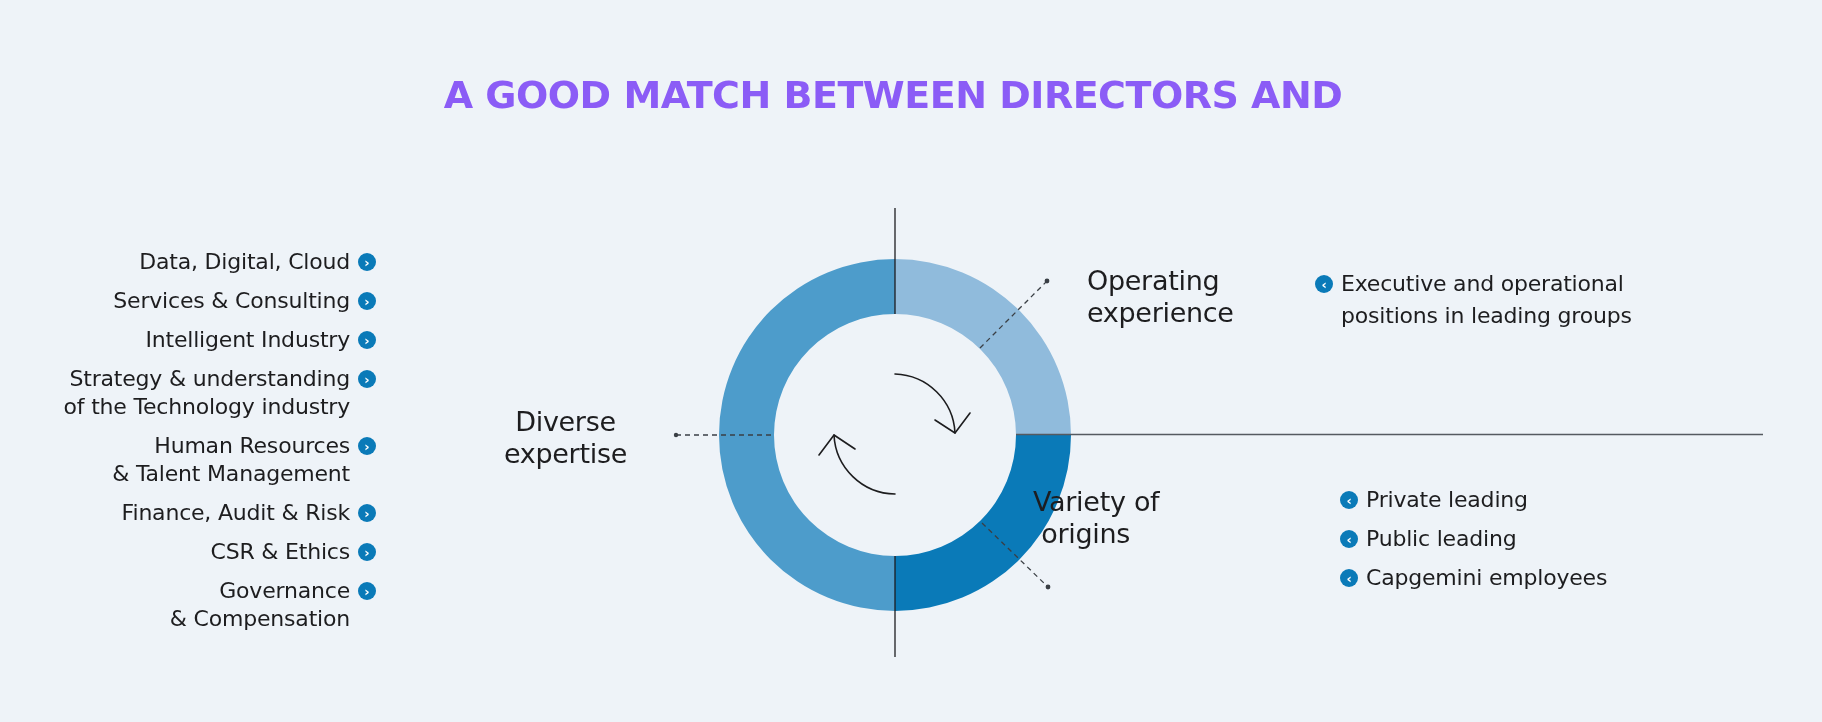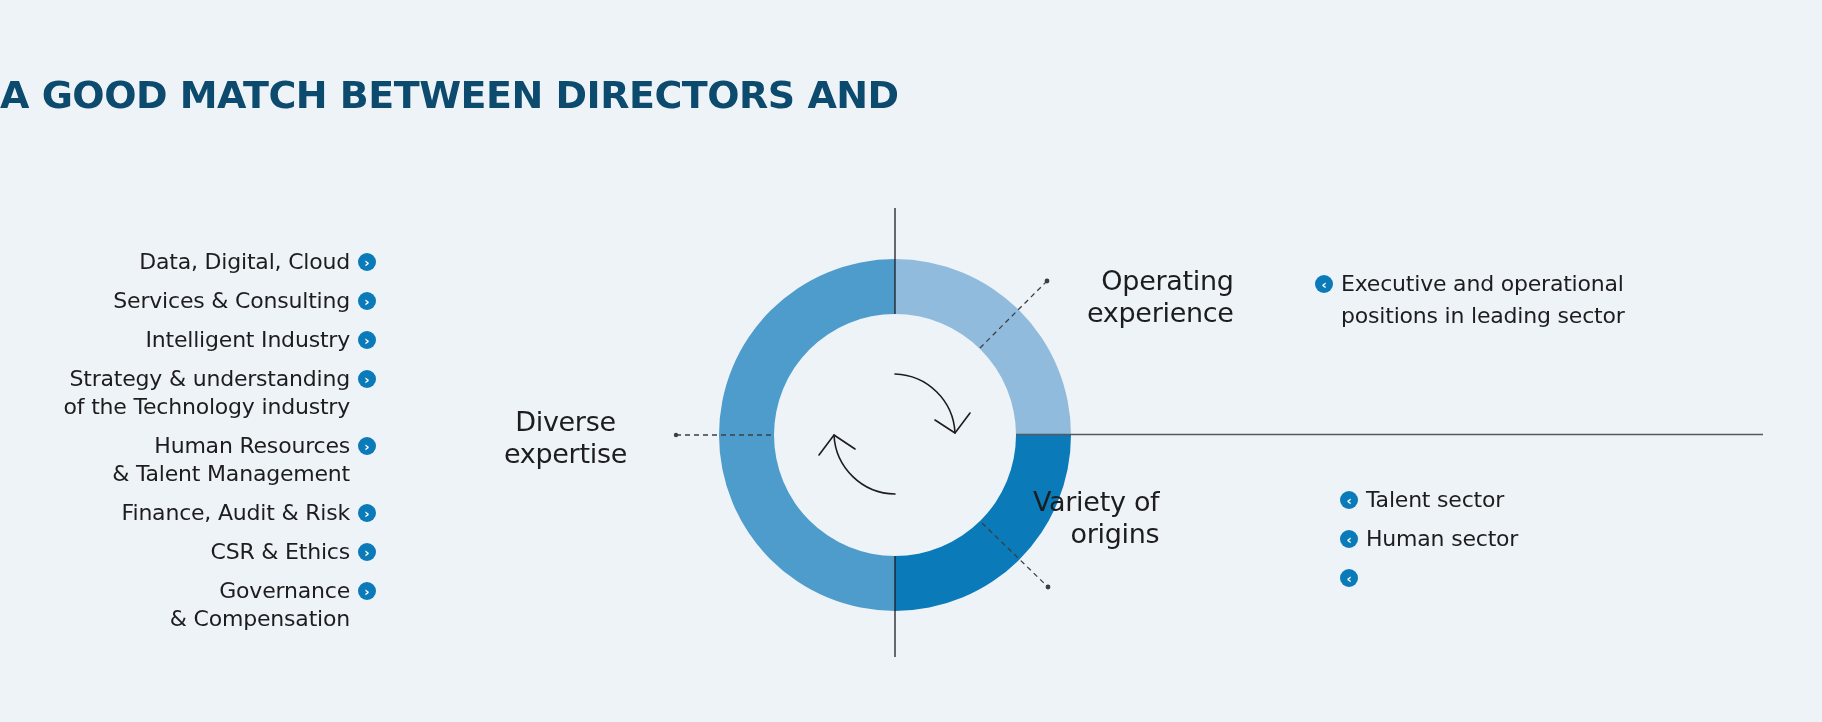--- a/index.html
+++ b/index.html
@@ -5,21 +5,21 @@
   html, body { margin: 0; padding: 0; }
   body {
     width: 1822px; height: 722px; overflow: hidden;
     background: #eef3f8;
     font-family: "DejaVu Sans", sans-serif;
     color: #1d1d1f;
     position: relative;
   }
   .title {
     position: absolute; left: 0; top: 72px; width: 1786px;
-    color: #0c4a6e;
+    text-align: center; color: #8b5cf6;
     font-family: "DejaVu Sans", sans-serif;
     font-weight: bold; font-size: 38px; line-height: 46px;
     letter-spacing: -0.5px;
   }
   .title div { white-space: nowrap; }
 
   .left-list {
     position: absolute; right: 1446px; top: 248px; width: 420px;
     text-align: right;
   }
@@ -28,21 +28,21 @@
   .bullet {
     position: absolute; width: 18px; height: 18px; border-radius: 50%;
     background: #0a7ab8; color: #fff;
     display: flex; align-items: center; justify-content: center;
     font-size: 13px; font-weight: bold; line-height: 1;
   }
   .left-item .bullet { right: 0; top: 5px; }
 
   .diag { position: absolute; left: 0; top: 0; }
 
-  .label-big { position: absolute; font-size: 27px; line-height: 32px; white-space: pre; letter-spacing: -0.3px; text-align: right; }
+  .label-big { position: absolute; font-size: 27px; line-height: 32px; white-space: pre; letter-spacing: -0.3px; }
   .label-diverse { right: 1195px; top: 406px; text-align: center; }
   .label-operating { left: 1087px; top: 265px; }
   .label-variety { left: 1033px; top: 486px; }
 
   .right-block { position: absolute; font-size: 22px; line-height: 32px; letter-spacing: -0.2px; }
   .right-op { left: 1341px; top: 268px; width: 300px; }
   .right-op .bullet { left: -26px; top: 7px; }
   .right-var { left: 1366px; top: 484px; }
   .right-var .ri { position: relative; height: 39px; line-height: 32px; white-space: nowrap; }
   .right-var .bullet { left: -26px; top: 7px; }
@@ -121,28 +121,29 @@
 
 <div class="label-big label-diverse">Diverse
 expertise</div>
 <div class="label-big label-operating">Operating
 experience</div>
 <div class="label-big label-variety">Variety of
  origins</div>
 
 <div class="right-block right-op">
   <span class="bullet">‹</span>
-  <span>Executive and operational positions in leading sector</span>
+  <span>Executive and operational positions in leading groups</span>
 </div>
 
 <div class="right-block right-var">
   <div class="ri">
     <span class="bullet">‹</span>
-    <span>Talent sector</span>
+    <span>Private leading</span>
   </div>
   <div class="ri">
     <span class="bullet">‹</span>
-    <span>Human sector</span>
+    <span>Public leading</span>
   </div>
   <div class="ri">
     <span class="bullet">‹</span>
+    <span>Capgemini employees</span>
   </div>
 </div>
 
 </body></html>

